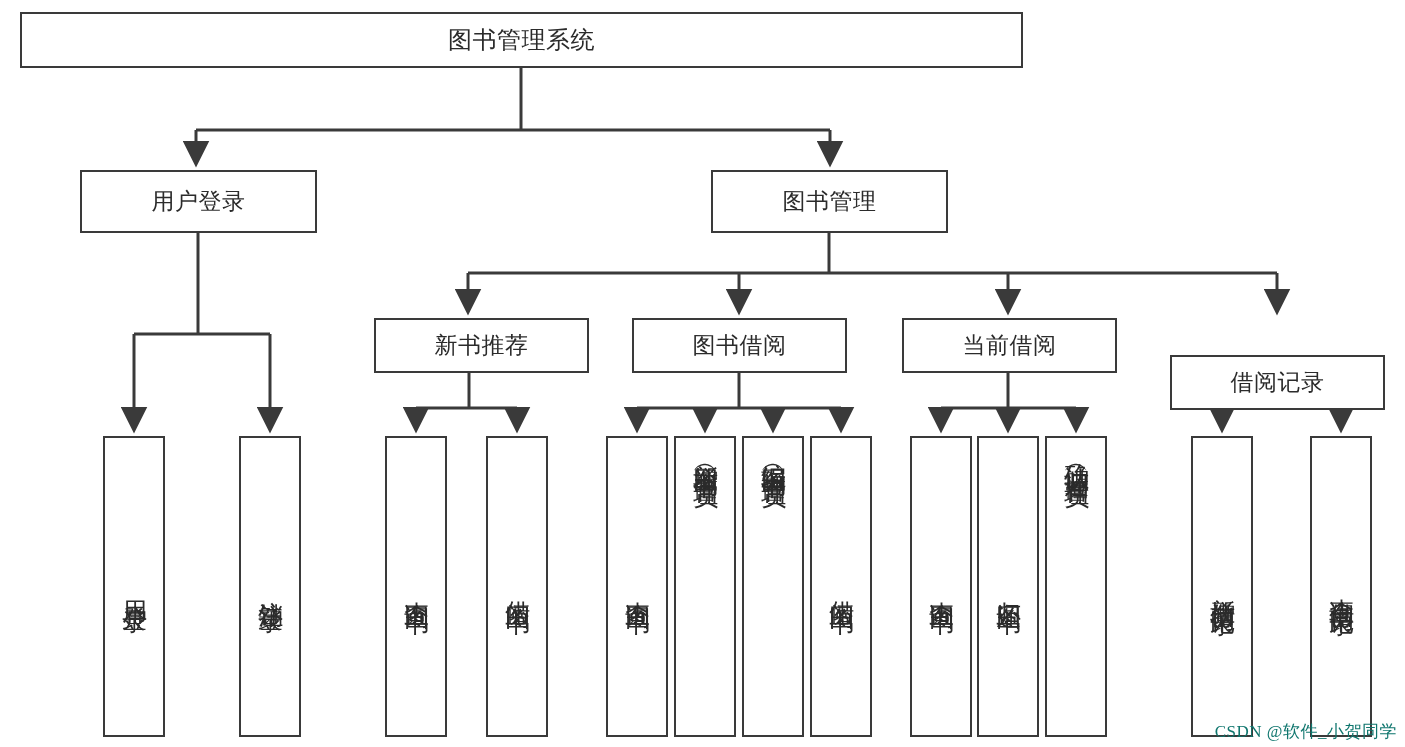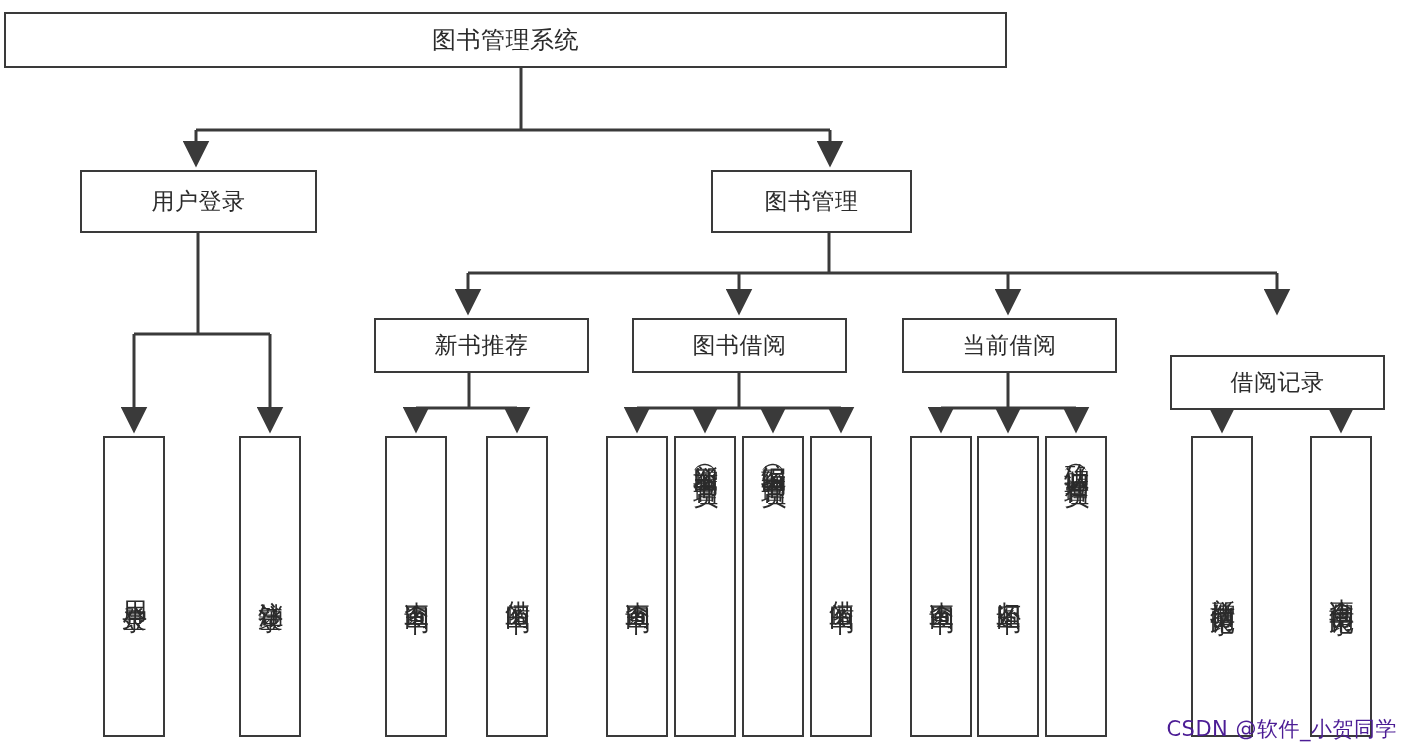--- a/index.html
+++ b/index.html
@@ -65,25 +65,26 @@
   }
   
   .node.vert.tall {
     align-items: flex-start;
     padding-top: 6px;
   }
   #watermark {
     position: absolute;
     right: 8px;
     bottom: 4px;
-    font-size: 21px;
-    color: #4c1d95;
+    font-size: 17px;
+    color: #0f766e;
     letter-spacing: 0.5px;
     z-index: 5;
     white-space: nowrap;
+    font-family: Liberation Serif, serif;
   }
 </style>
 </head>
 <body>
 
 <div id="canvas">
 
   <svg id="edges" viewBox="0 0 1405 747" xmlns="http://www.w3.org/2000/svg">
     <defs>
       <marker id="arrow" viewBox="0 0 12 12" refX="10" refY="6" markerWidth="9" markerHeight="9" orient="auto-start-reverse">
@@ -128,28 +129,28 @@
       <path d="M 1076 408 L 1076 429" marker-end="url(#arrow)"></path>
 
       <path d="M 1277 373 L 1277 408"></path>
       <path d="M 1222 408 L 1341 408"></path>
       <path d="M 1222 408 L 1222 429" marker-end="url(#arrow)"></path>
       <path d="M 1341 408 L 1341 429" marker-end="url(#arrow)"></path>
 
     </g>
   </svg>
 
-  <div class="node horiz root" style="left:4px; top:12px; width:1003px; height:56px;">
+  <div class="node horiz root" style="left:20px; top:12px; width:1003px; height:56px;">
     <span class="label">图书管理系统</span>
   </div>
 
   <div class="node horiz" style="left:80px; top:170px; width:237px; height:63px;">
     <span class="label">用户登录</span>
   </div>
-  <div class="node horiz" style="left:711px; top:170px; width:201px; height:63px;">
+  <div class="node horiz" style="left:711px; top:170px; width:237px; height:63px;">
     <span class="label">图书管理</span>
   </div>
 
   <div class="node horiz" style="left:374px; top:318px; width:215px; height:55px;">
     <span class="label">新书推荐</span>
   </div>
   <div class="node horiz" style="left:902px; top:318px; width:215px; height:55px;">
     <span class="label">当前借阅</span>
   </div>
   <div class="node horiz" style="left:632px; top:318px; width:215px; height:55px;">

